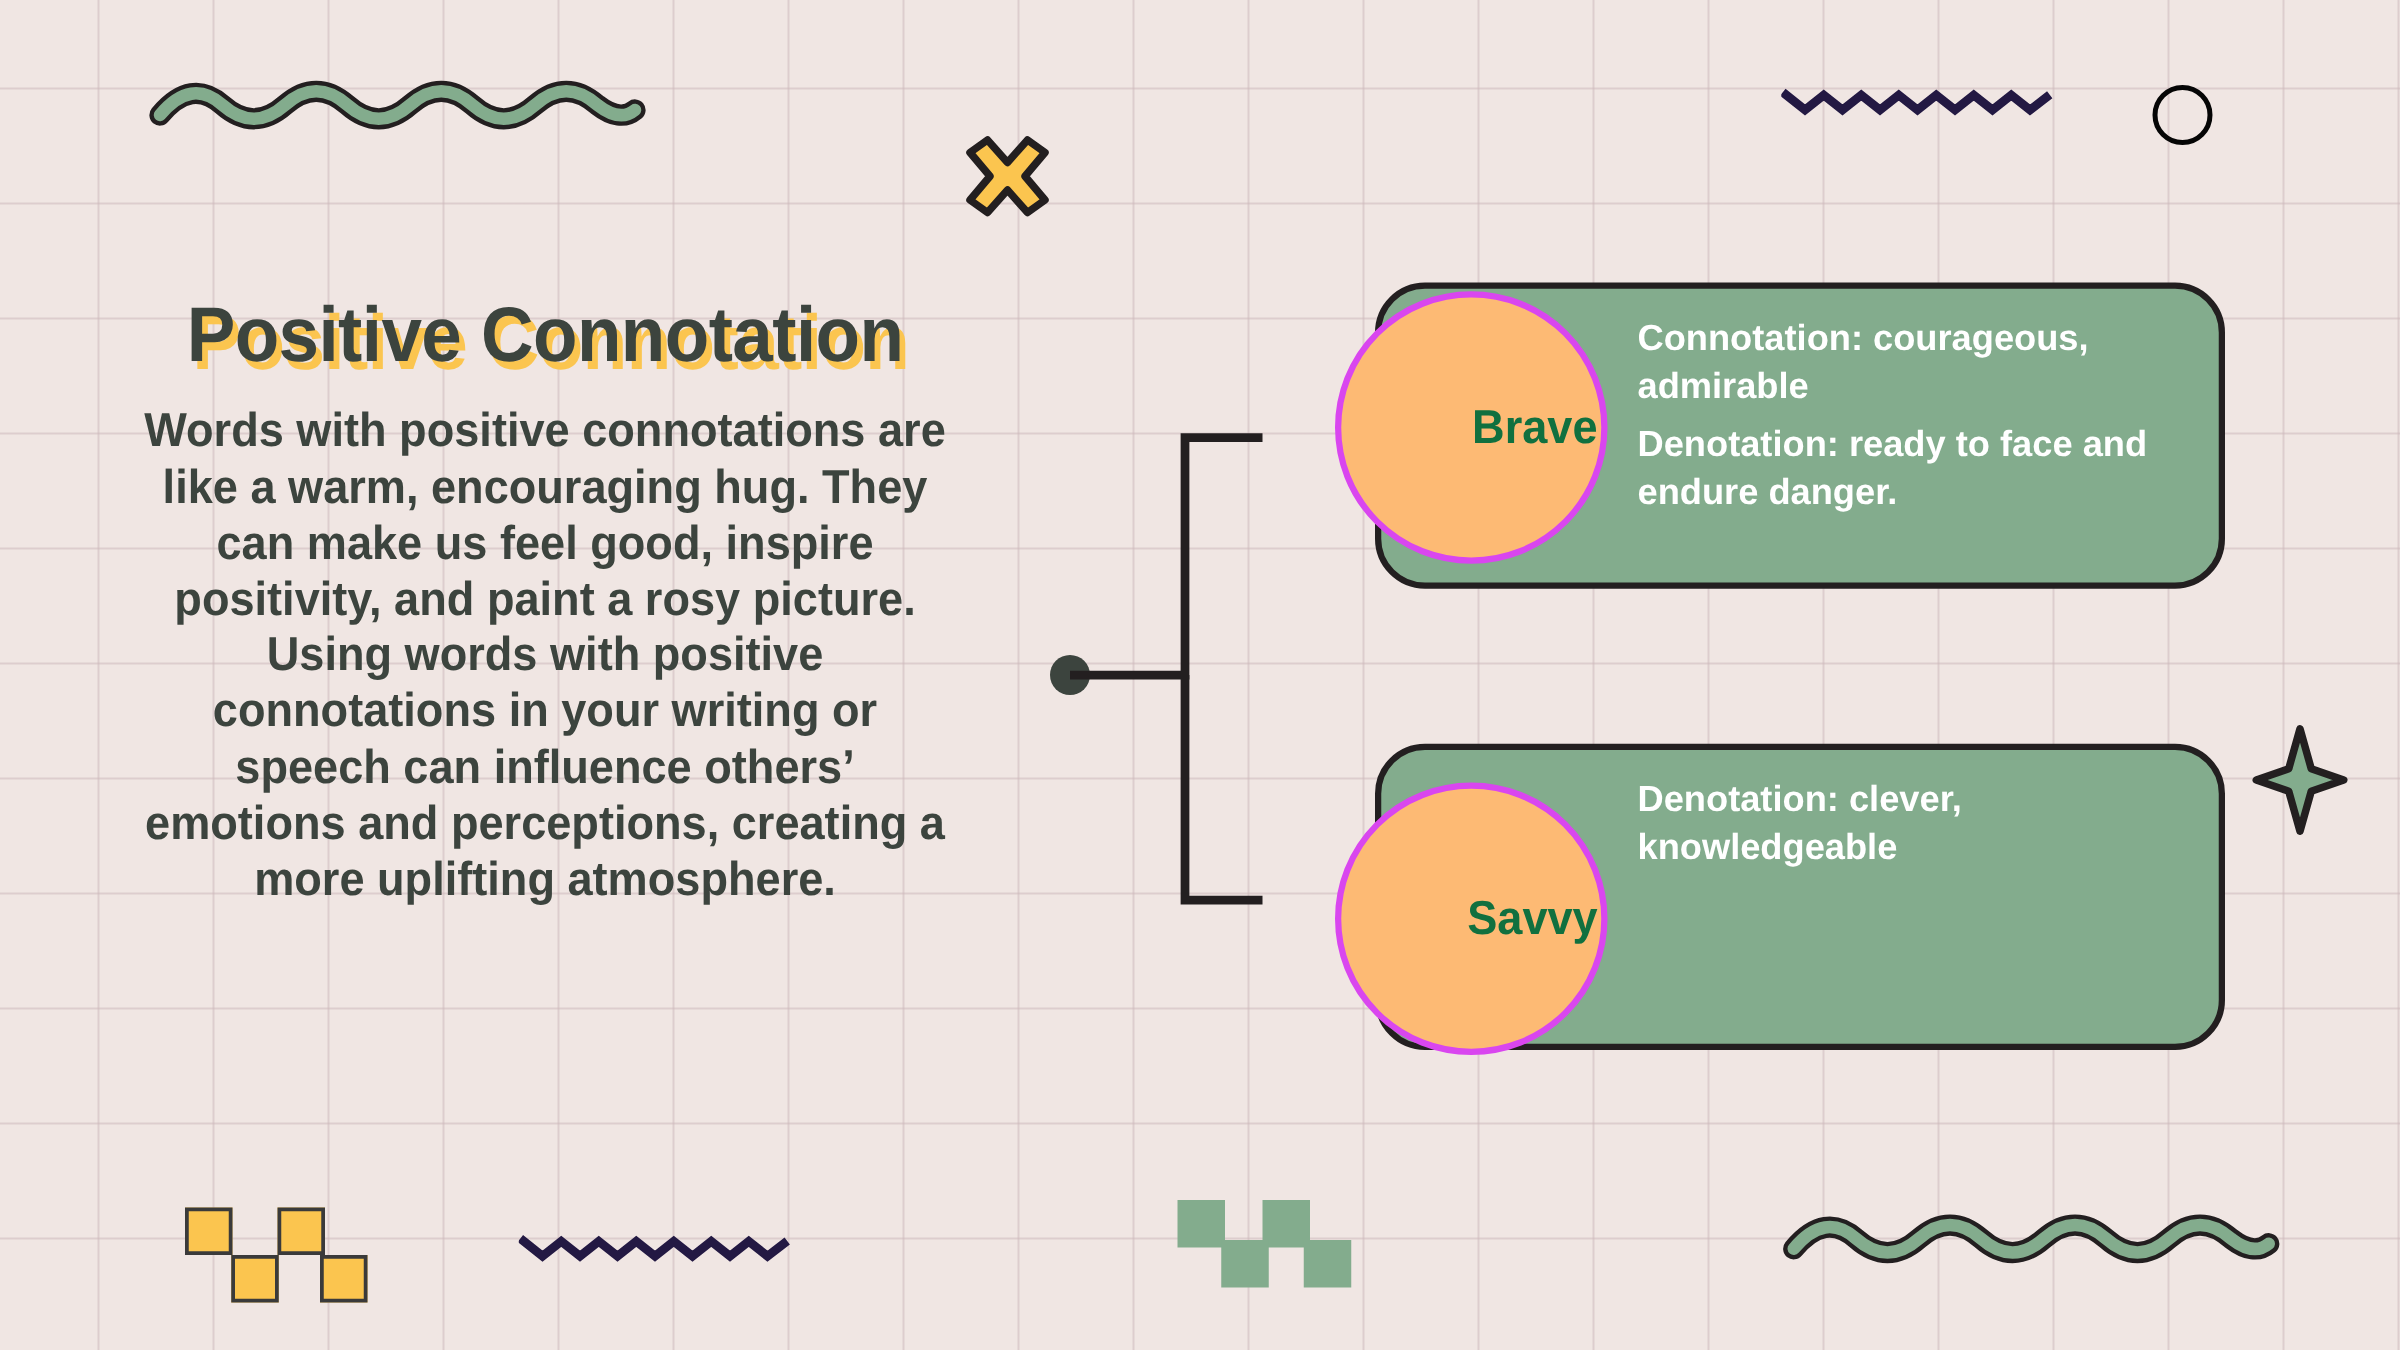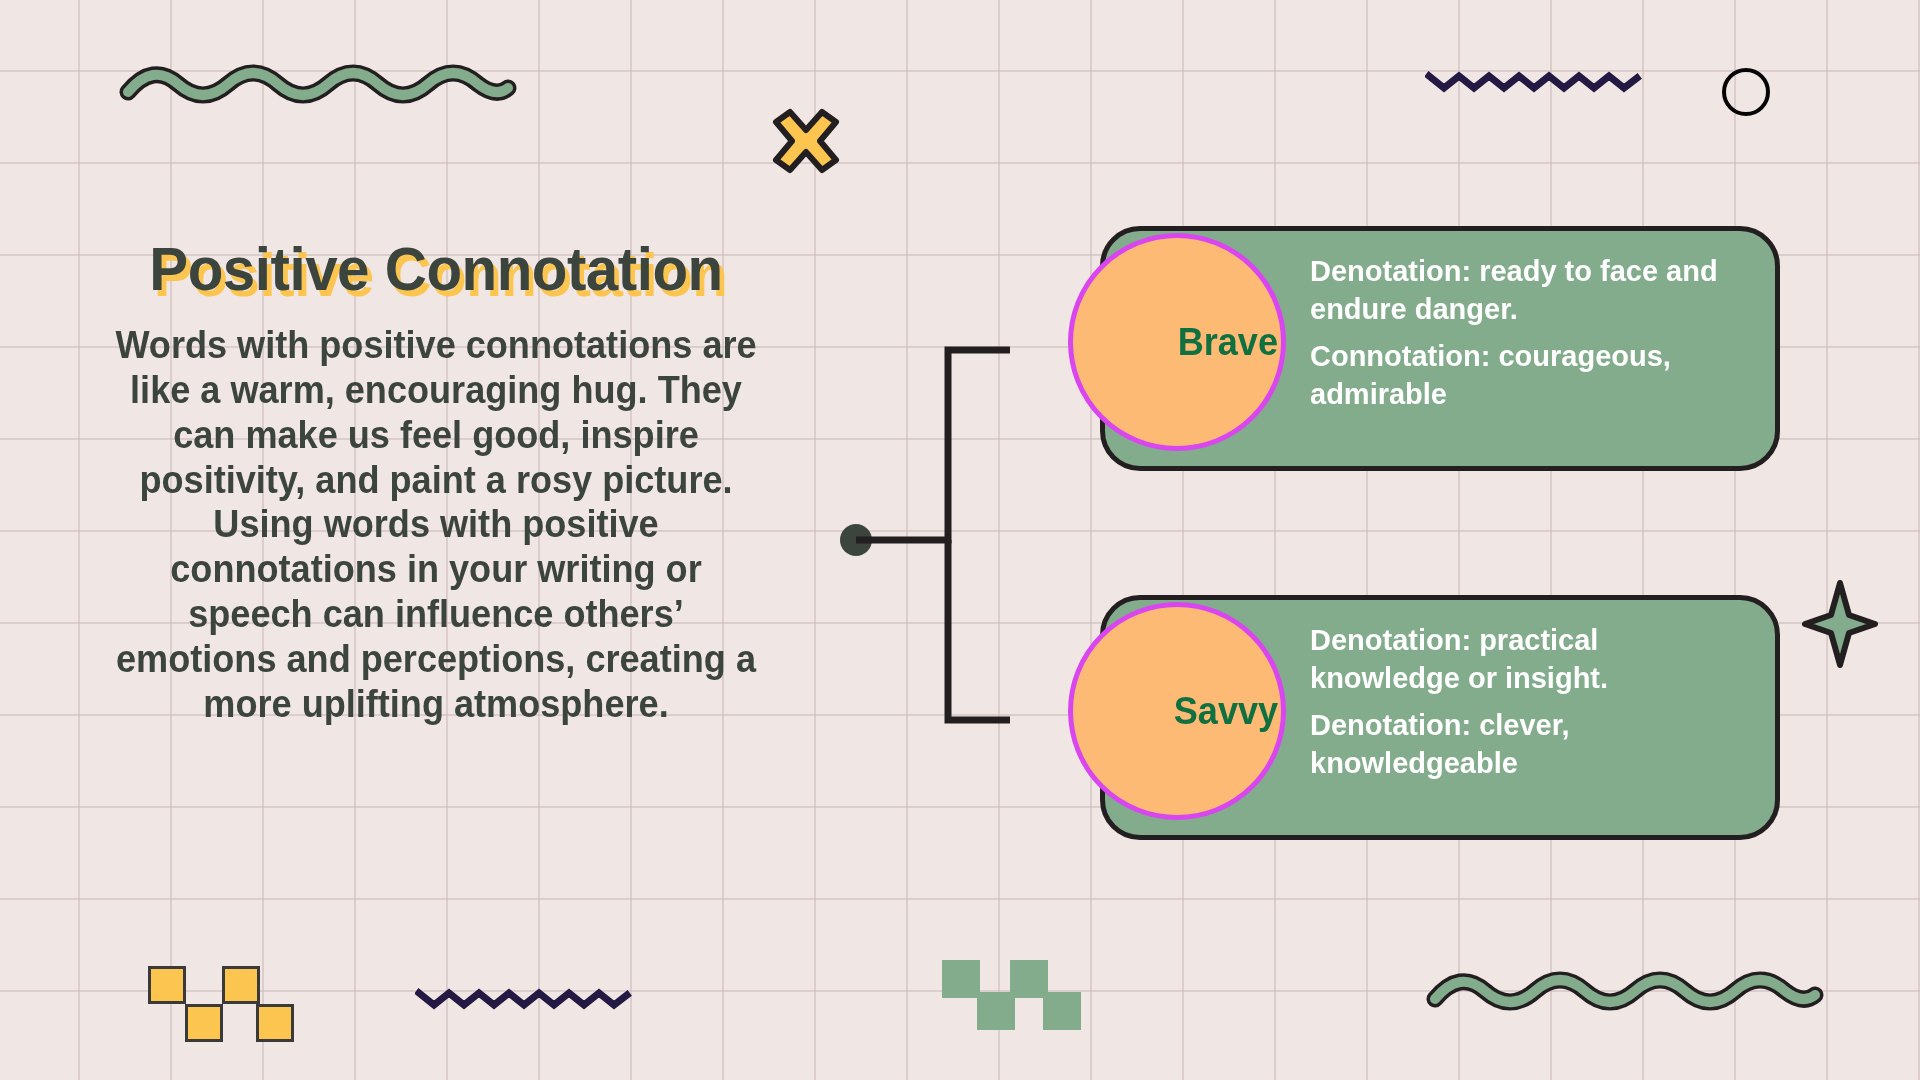--- a/index.html
+++ b/index.html
@@ -90,21 +90,21 @@
     border-radius: 50%;
     background: #fdba74;
     border: 5px solid #d946ef;
     box-sizing: border-box;
     display: flex;
     align-items: center;
     justify-content: flex-end;
     z-index: 3;
   }
   #circle-brave { left: 1068px; top: 233px; }
-  #circle-savvy { left: 1068px; top: 602px; }
+  #circle-savvy { left: 1068px; top: 626px; }
 
   .circle-label {
     color: #11703F;
     font-size: 38px;
     font-weight: 700;
     transform: scaleX(0.95);
   }
 
   
   .deco { position: absolute; }
@@ -141,31 +141,30 @@
 </div>
 
 <svg id="connector-svg" viewBox="0 0 260 420" xmlns="http://www.w3.org/2000/svg">
   <circle cx="16" cy="220" r="16" fill="#3C443E"></circle>
   <path d="M16 220 H108 V30 H170" fill="none" stroke="#231F20" stroke-width="7"></path>
   <path d="M108 220 V400 H170" fill="none" stroke="#231F20" stroke-width="7"></path>
 </svg>
 
 <div class="card" id="card-brave">
   <div class="card-text">
+    <p>Connotation: courageous, admirable</p>
     <p>Denotation: ready to face and endure danger.</p>
-    <p>Connotation: courageous, admirable</p>
   </div>
 </div>
 <div class="card-circle" id="circle-brave">
   <span class="circle-label">Brave</span>
 </div>
 
 <div class="card" id="card-savvy">
   <div class="card-text">
-    <p>Denotation: practical knowledge or insight.</p>
     <p>Denotation: clever, knowledgeable</p>
   </div>
 </div>
 <div class="card-circle" id="circle-savvy">
   <span class="circle-label">Savvy</span>
 </div>
 
 <svg class="deco" id="wave-top-left" width="400" height="50" viewBox="0 0 400 50" xmlns="http://www.w3.org/2000/svg">
   <path d="M10 34 Q35 4 60 26 Q85 48 110 26 Q135 4 160 26 Q185 48 210 26 Q235 4 260 26 Q285 48 310 26 Q335 4 360 26 Q378 40 390 30" fill="none" stroke="#231F20" stroke-width="17" stroke-linecap="round"></path>
   <path d="M10 34 Q35 4 60 26 Q85 48 110 26 Q135 4 160 26 Q185 48 210 26 Q235 4 260 26 Q285 48 310 26 Q335 4 360 26 Q378 40 390 30" fill="none" stroke="#83AC8D" stroke-width="10" stroke-linecap="round"></path>

